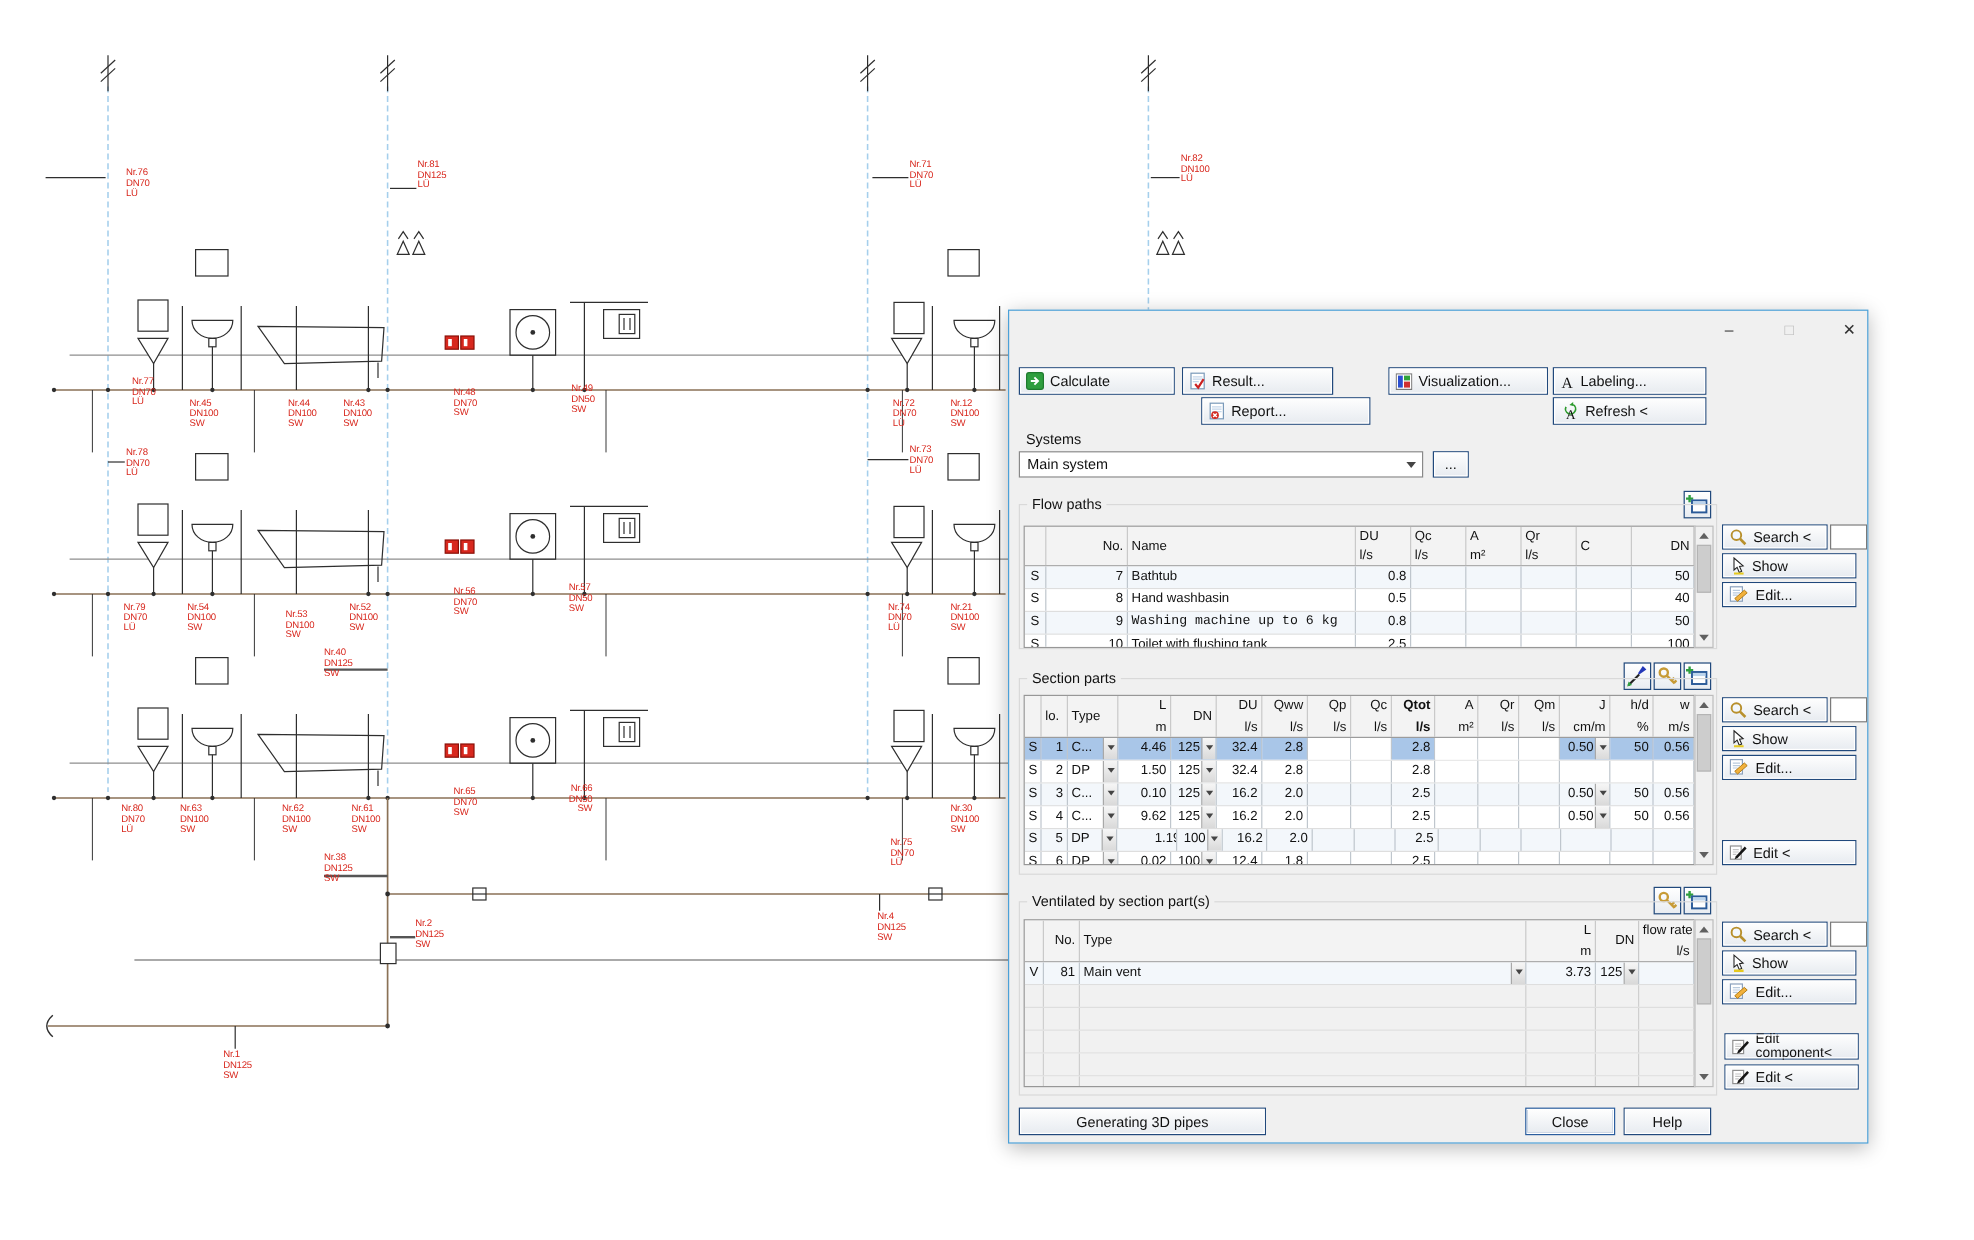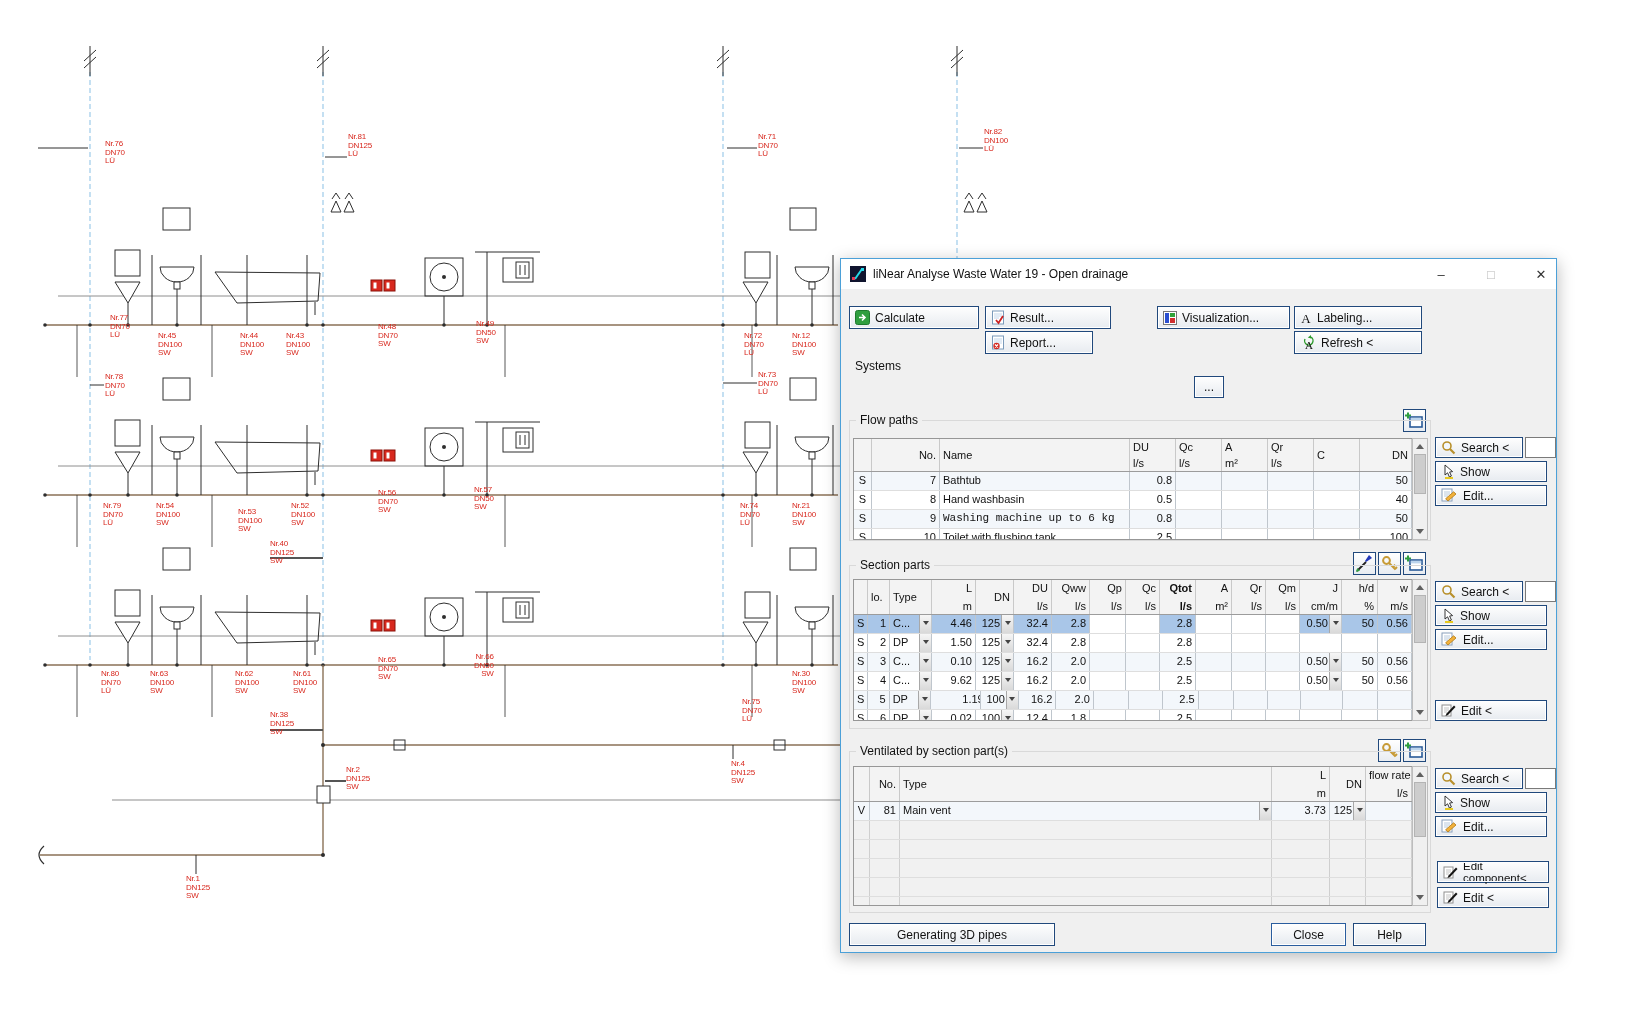--- a/index.html
+++ b/index.html
@@ -368,31 +368,20 @@
       <div class="dlabel" style="left: 731px; top: 760px;">Nr.4
 DN125
 SW</div>
       <div class="dlabel" style="left: 186px; top: 875px;">Nr.1
 DN125
 SW</div>
     </div>
 
   <div class="dialog">
 
-    <div class="titlebar">
-      <span class="appic ic">
-          <svg width="16" height="16">
-            <rect width="16" height="16" fill="#10142e"></rect>
-            <path d="M12 3 L5 13" stroke="#23d8e8" stroke-width="2"></path>
-            <rect x="2" y="11" width="3" height="3" fill="#e23a5a"></rect>
-            <rect x="11" y="2" width="3" height="3" fill="#23d8e8"></rect>
-          </svg>
-        </span>
-      <span class="ttl">liNear Analyse Waste Water 19 - Open drainage</span>
-    </div>
     <div class="wctrl" style="left:584px">–</div>
     <div class="wctrl" style="left:634px;color:#b9b9b9">□</div>
     <div class="wctrl" style="left:684px">✕</div>
 
     <div class="nbtn" style="left:8px;top:47px;width:130px;height:23px">
       <span class="ic">
           <svg width="15" height="15">
             <rect x="0.5" y="0.5" width="14" height="14" rx="2" fill="#2f9e3f" stroke="#1e7a2e"></rect>
             <path d="M4 7.5 h5 M7 4.5 l3 3 l-3 3" fill="none" stroke="#fff" stroke-width="1.6"></path>
           </svg>
@@ -402,21 +391,21 @@
     <div class="nbtn" style="left:144px;top:47px;width:126px;height:23px">
       <span class="ic">
           <svg width="14" height="15">
             <rect x="1.5" y="1" width="11" height="13" fill="#fff" stroke="#7a9aba"></rect>
             <path d="M3 4 h8 M3 6 h8 M3 8 h5" stroke="#c3d6ea"></path>
             <path d="M5 10 l2.5 3 l4.5 -7" fill="none" stroke="#cc2222" stroke-width="1.8"></path>
           </svg>
         </span>
       <span>Result...</span>
       </div>
-    <div class="nbtn" style="left:144px;top:72px;width:108px;height:23px">
+    <div class="nbtn" style="left:160px;top:72px;width:141px;height:23px">
       <span class="ic">
           <svg width="14" height="15">
             <rect x="1.5" y="1" width="11" height="13" fill="#fff" stroke="#7a9aba"></rect>
             <path d="M3 4 h8 M3 6 h8 M3 8 h8" stroke="#c3d6ea"></path>
             <circle cx="5.5" cy="11" r="3.2" fill="#d42a22"></circle>
             <path d="M4 9.5 l3 3 M7 9.5 l-3 3" stroke="#fff" stroke-width="1.2"></path>
           </svg>
         </span>
       <span>Report...</span>
       </div>
@@ -444,20 +433,24 @@
           <svg width="16" height="15">
             <path d="M5 4 A4.2 4.2 0 1 0 11 2.2" fill="none" stroke="#2c9a2c" stroke-width="1.4"></path>
             <path d="M11 0 v3.4 l-3.2 -1 z" fill="#2c9a2c"></path>
             <text x="9" y="14" font-size="11" text-anchor="middle" font-family="Liberation Serif,serif" fill="#111">A</text>
           </svg>
         </span>
       <span>Refresh &lt;</span>
       </div>
 
     <div class="lbl" style="left:14px;top:100px">Systems</div>
+    <div class="combo" style="left:8px;top:117px;width:337px;height:22px">
+      <span>Main system</span>
+      <span class="chev"></span>
+    </div>
     <div class="nbtn cbtn" style="left:353px;top:117px;width:30px;height:22px">...</div>
 
     <div class="icbtn" style="left:562px;top:150px">
       <span class="ic">
           <svg width="21" height="21">
             <path d="M4 2.5 v6 M1 5.5 h6" stroke="#2f9e3f" stroke-width="2"></path>
             <rect x="6" y="7" width="12" height="10" fill="#fff" stroke="#2a5a98" stroke-width="1.6"></rect>
             <rect x="6.8" y="7.8" width="10.4" height="2.6" fill="#bcd4ec"></rect>
           </svg>
         </span>

